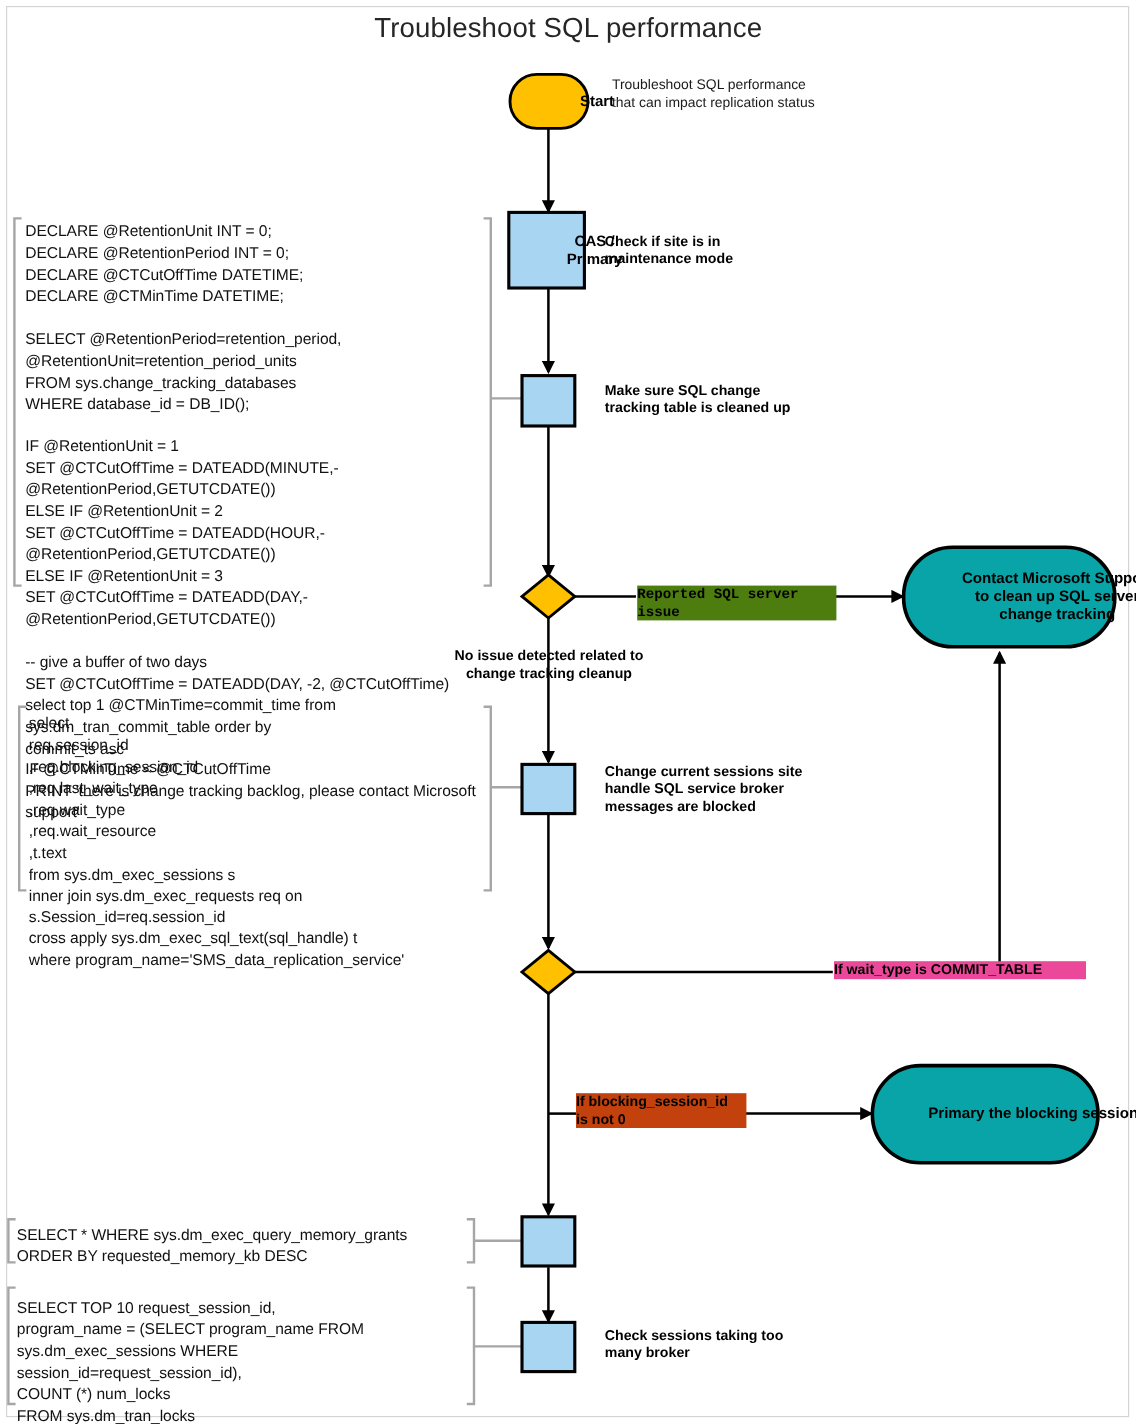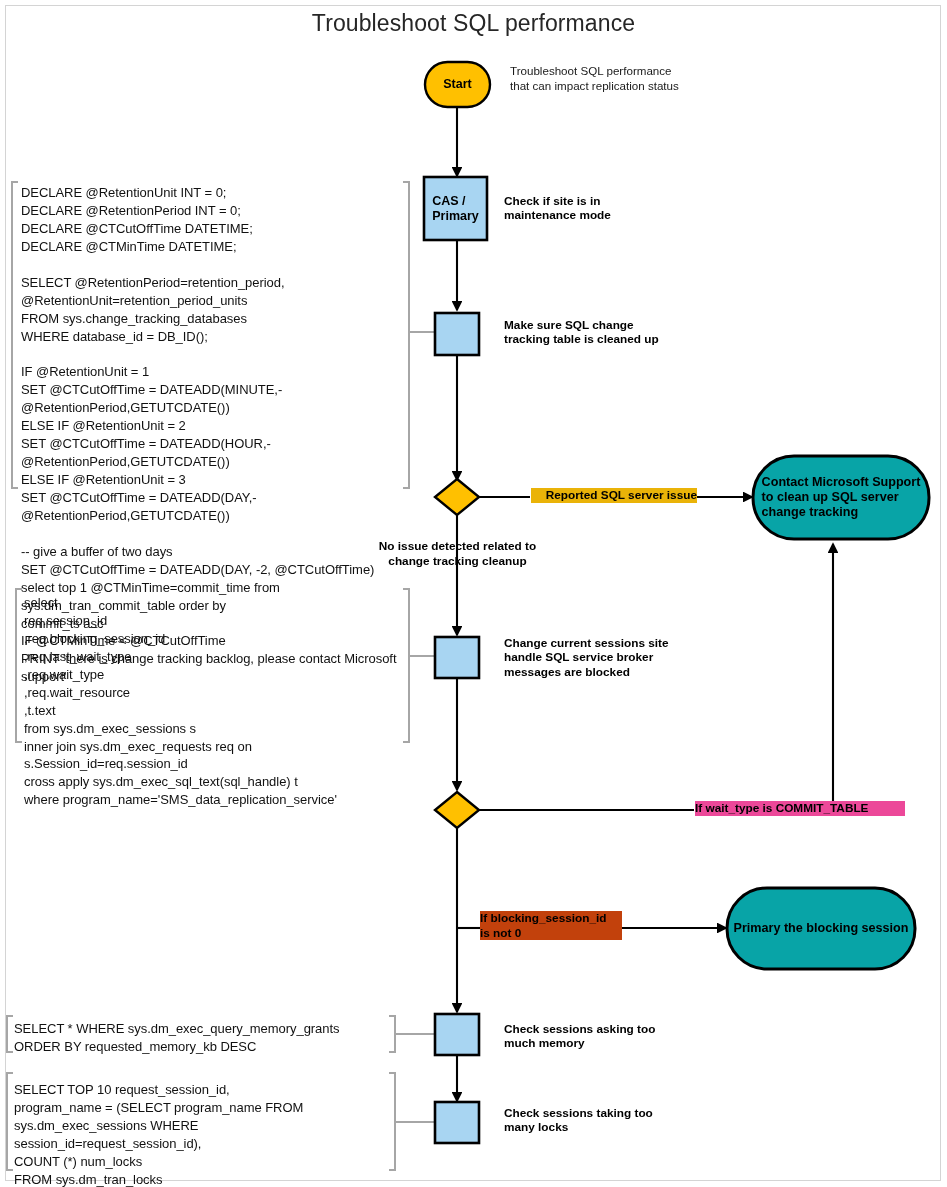--- a/index.html
+++ b/index.html
@@ -75,26 +75,27 @@
     font-size: 13px;
     color: #111111;
     line-height: 1.38;
     white-space: pre-line;
     letter-spacing: -0.05px;
   }
   .shape-text {
     position: absolute;
     font-weight: bold;
     color: #000000;
-    text-align: left;
+    text-align: center;
     line-height: 1.2;
     white-space: pre-line;
     display: flex;
     align-items: center;
     justify-content: center;
+    padding-left: 40px;
   }
 </style>
 </head>
 <body>
 
 <div id="page">
   <div id="frame"></div>
 
   <div id="title">Troubleshoot SQL performance</div>
 
@@ -189,27 +190,25 @@
   <div class="node-label" style="left:504px; top:194px; width:250px; font-size:11.8px;">Check if site is in
 maintenance mode</div>
 
   <div class="node-label" style="left:504px; top:318px; width:260px; font-size:11.8px;">Make sure SQL change
 tracking table is cleaned up</div>
 
   <div class="node-label" style="left:504px; top:636px; width:260px; font-size:11.8px;">Change current sessions site
 handle SQL service broker
 messages are blocked</div>
 
-  <div class="node-label" style="left:504px; top:1022px; width:250px; font-size:11.8px;">Check sessions asking too
-much memory</div>
 
   <div class="node-label" style="left:504px; top:1106px; width:250px; font-size:11.8px;">Check sessions taking too
-many locks</div>
-
-  <div class="edge-label" style="left:531px; top:488px; width:166px; text-align:right; font-size:11.8px; background:#eab308;">Reported SQL server issue</div>
+many broker</div>
+
+  <div class="edge-label" style="left:531px; top:488px; width:166px; text-align:left; font-size:11.8px; background:#4d7c0f;font-family:Liberation Mono, monospace;">Reported SQL server issue</div>
 
   <div class="edge-label" style="left:330px; top:539px; width:255px; text-align:center; font-size:11.8px;">No issue detected related to
 change tracking cleanup</div>
 
   <div class="edge-label" style="left:695px; top:801px; width:210px; text-align:left; font-size:11.8px; background:#ec4899;">If wait_type is COMMIT_TABLE</div>
 
   <div class="edge-label" style="left:480px; top:911px; width:142px; font-size:11.8px; background:#c2410c;">If blocking_session_id
 is not 0</div>
 
   <div class="code-block" style="left:21px; top:184px; width:380px;">DECLARE @RetentionUnit INT = 0;

